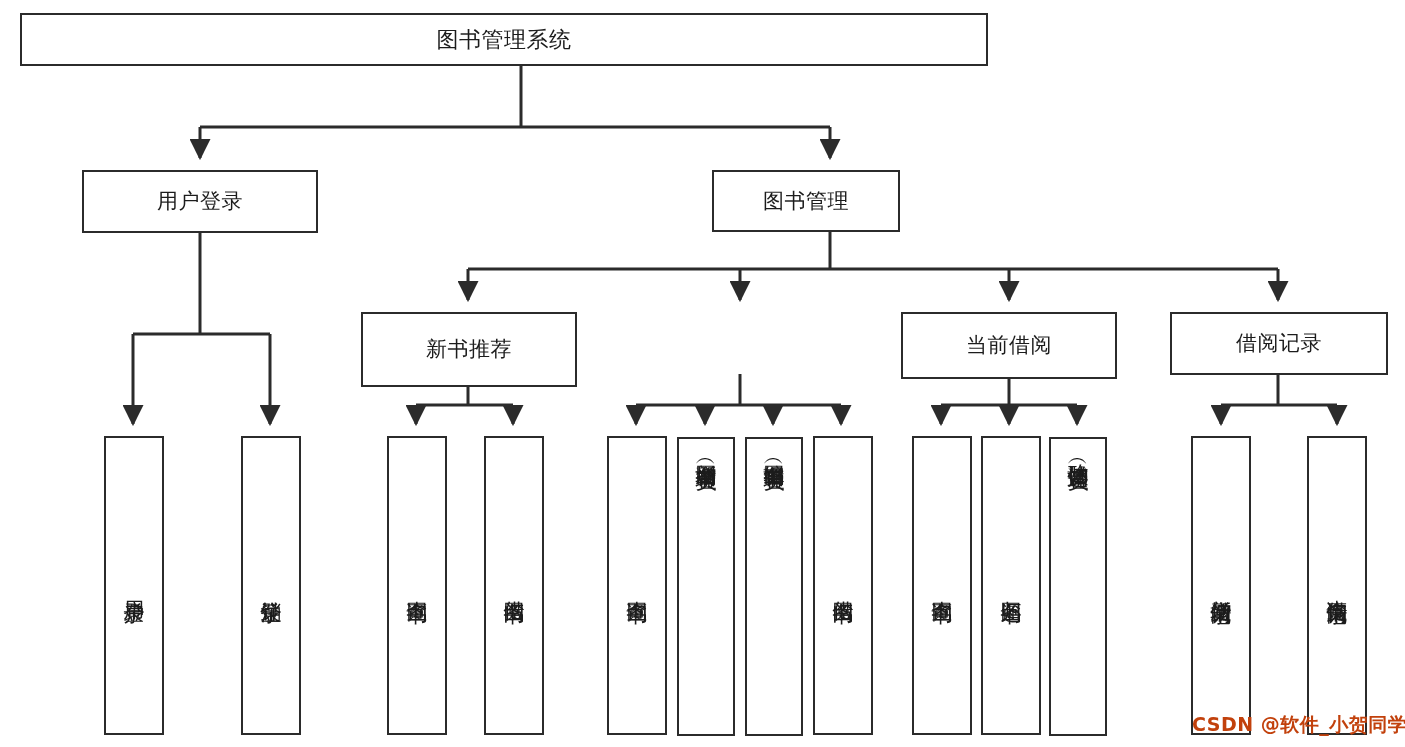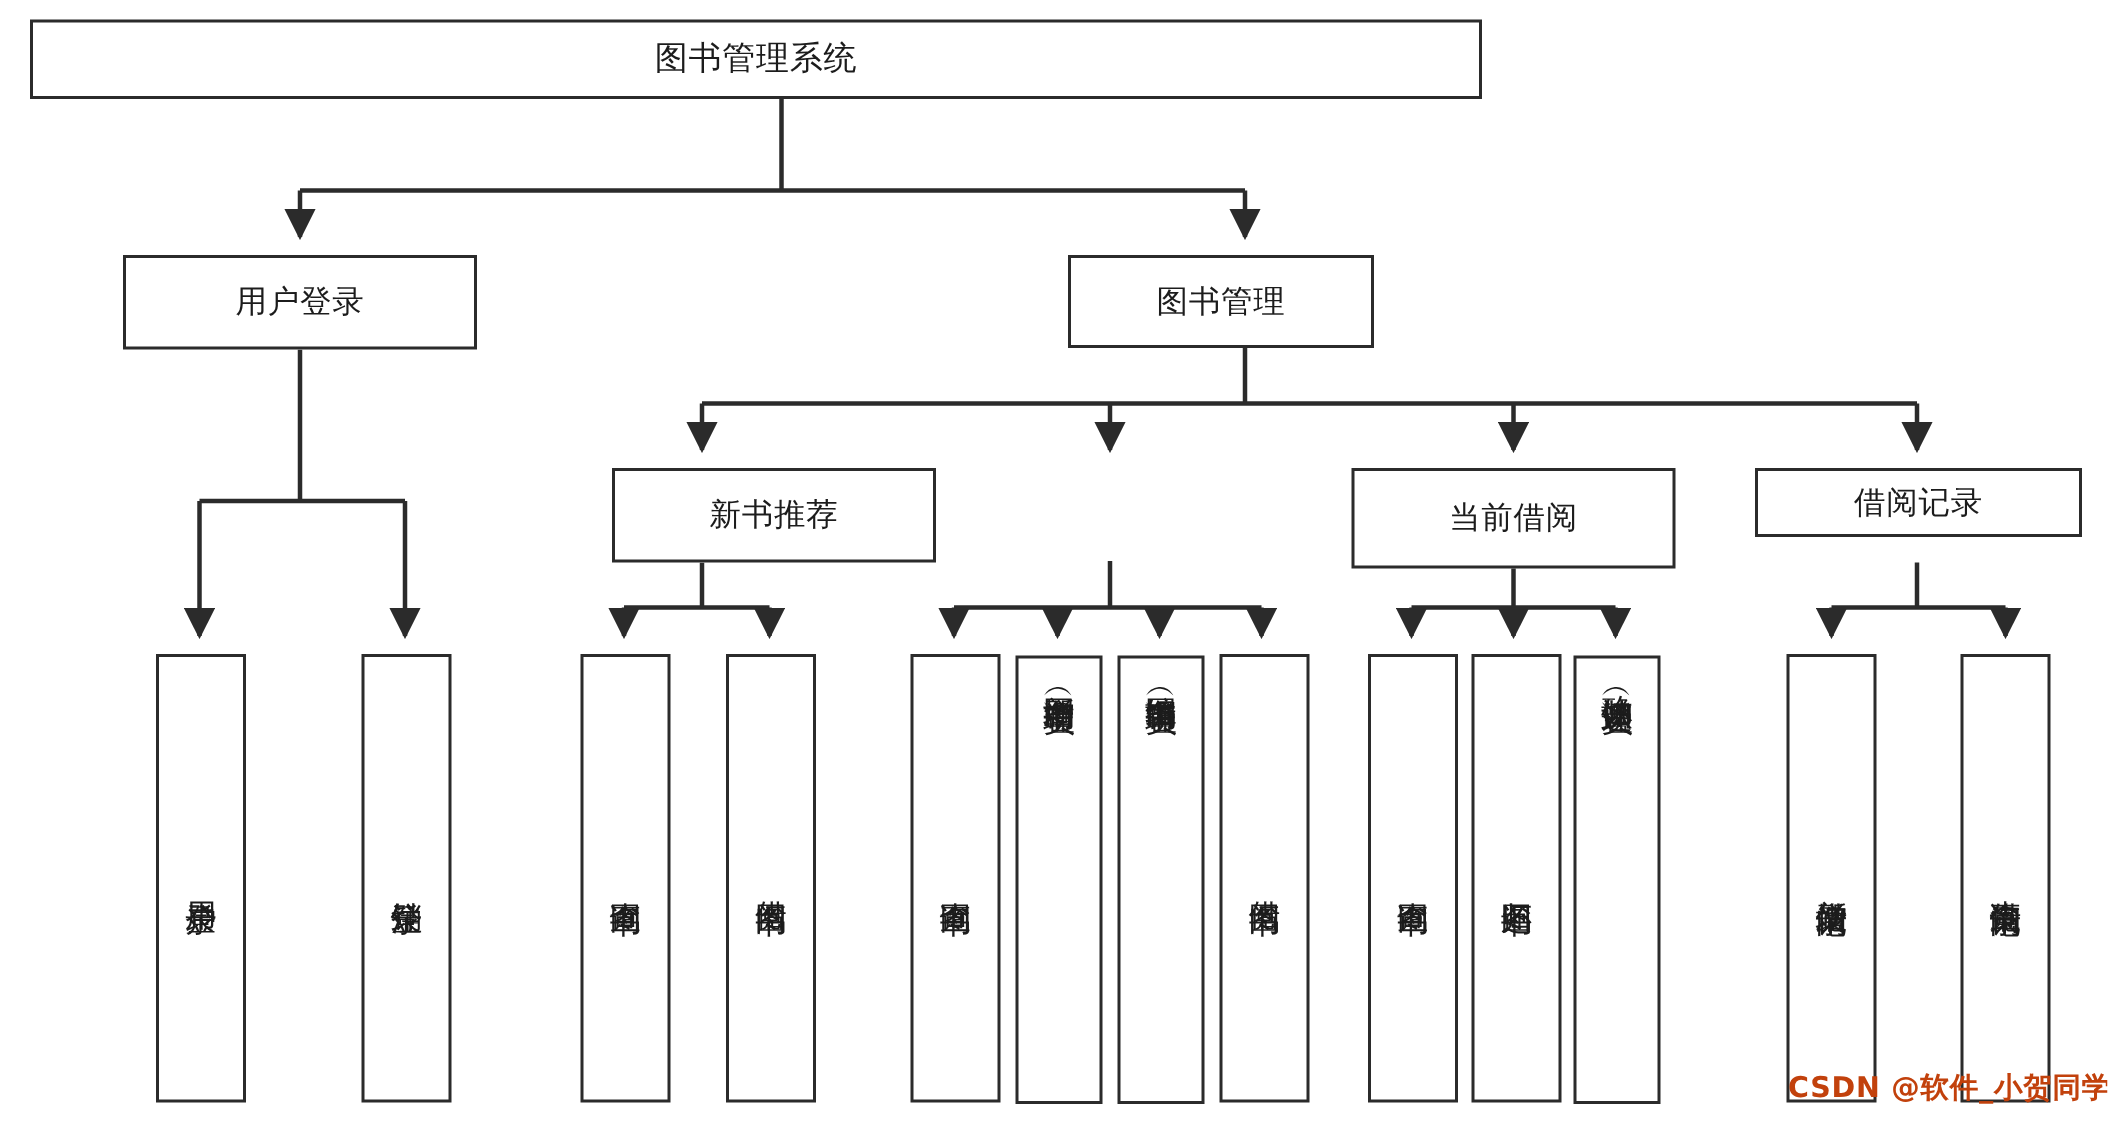--- a/index.html
+++ b/index.html
@@ -133,31 +133,31 @@
     </g>
   </svg>
 
   <div class="node horiz root" style="left:20px; top:13px; width:968px; height:53px;">
     <span class="label">图书管理系统</span>
   </div>
 
   <div class="node horiz" style="left:82px; top:170px; width:236px; height:63px;">
     <span class="label">用户登录</span>
   </div>
-  <div class="node horiz" style="left:712px; top:170px; width:204px; height:62px;">
+  <div class="node horiz" style="left:712px; top:170px; width:188px; height:62px;">
     <span class="label">图书管理</span>
   </div>
 
-  <div class="node horiz" style="left:361px; top:312px; width:216px; height:63px;margin-left:47px;">
+  <div class="node horiz" style="left:361px; top:312px; width:216px; height:75px;">
     <span class="label">新书推荐</span>
   </div>
   <div class="node horiz" style="left:901px; top:312px; width:216px; height:67px;">
     <span class="label">当前借阅</span>
   </div>
-  <div class="node horiz" style="left:1170px; top:312px; width:218px; height:46px;">
+  <div class="node horiz" style="left:1170px; top:312px; width:218px; height:63px;">
     <span class="label">借阅记录</span>
   </div>
 
   <div class="node vert centered" style="left:104px; top:436px; width:60px; height:299px;">
     <span class="label">用户登录</span>
   </div>
   <div class="node vert centered" style="left:241px; top:436px; width:60px; height:299px;">
     <span class="label">注销登录</span>
   </div>
 

